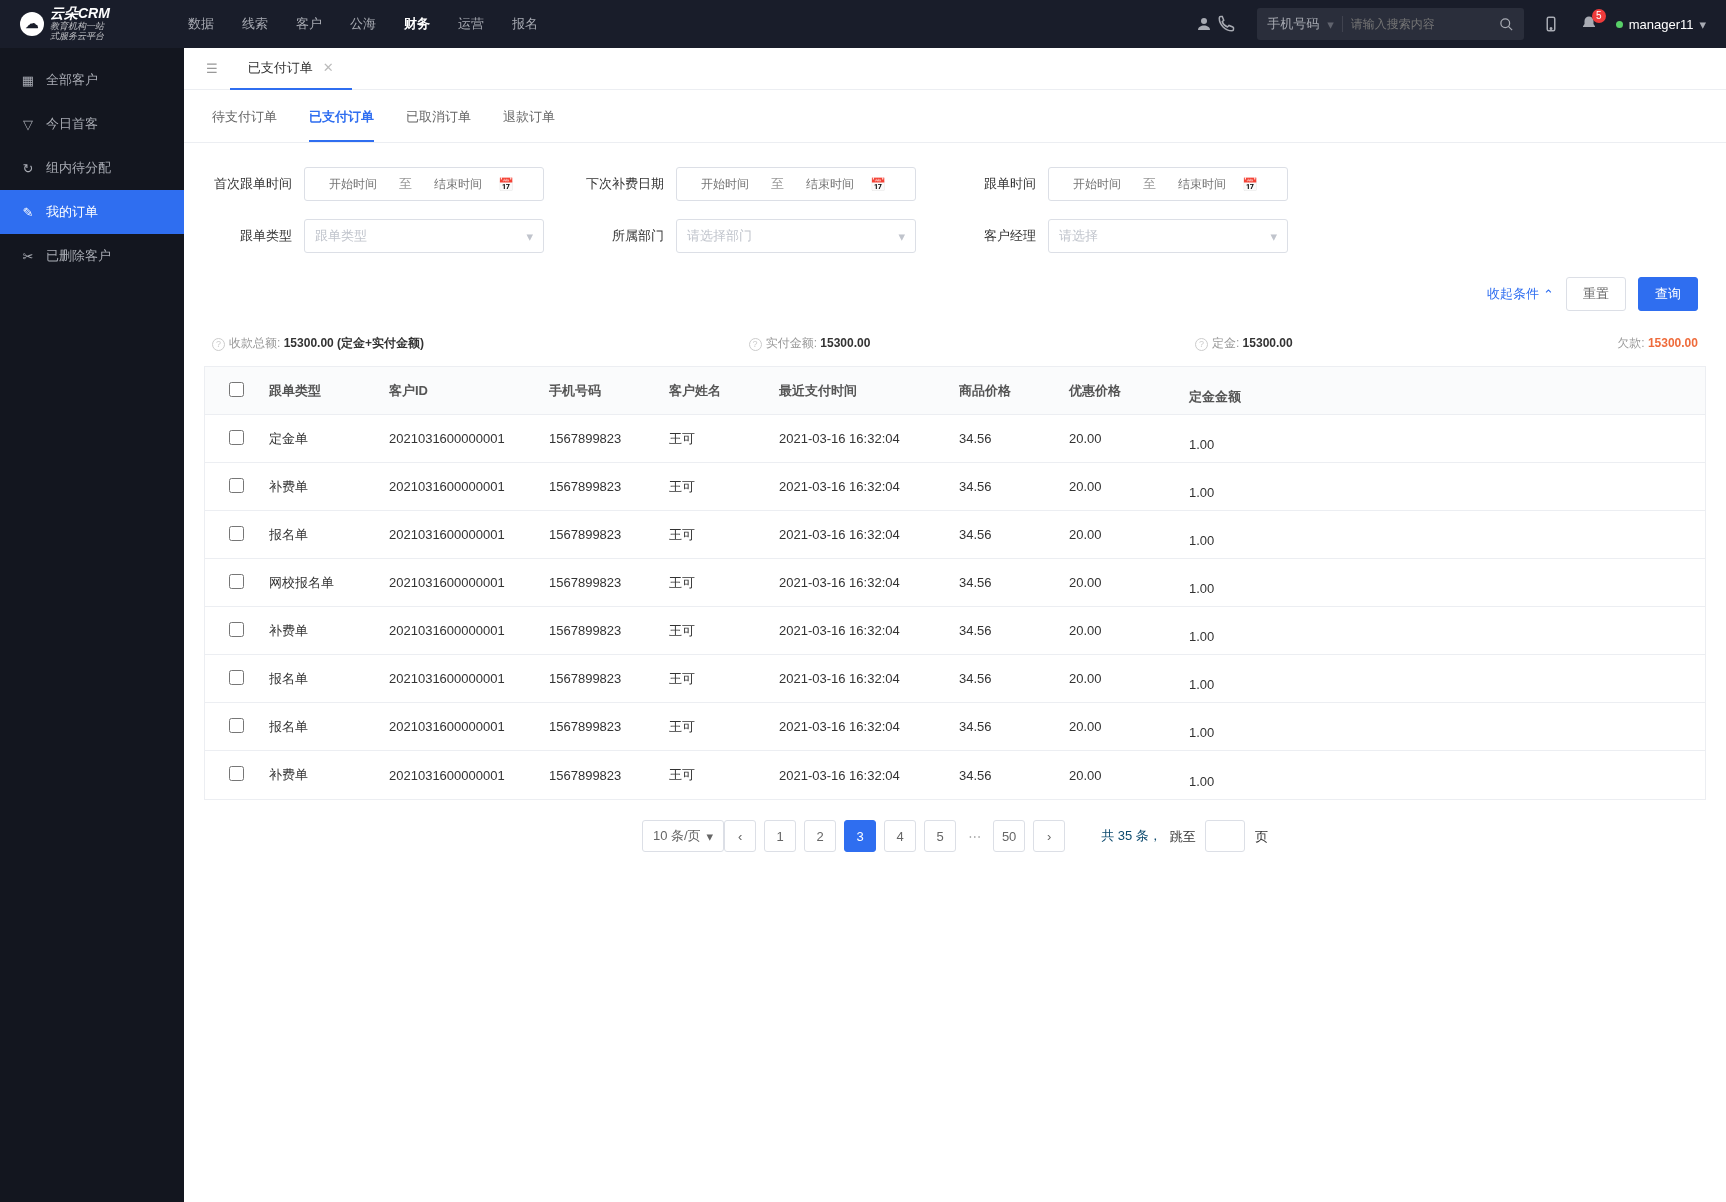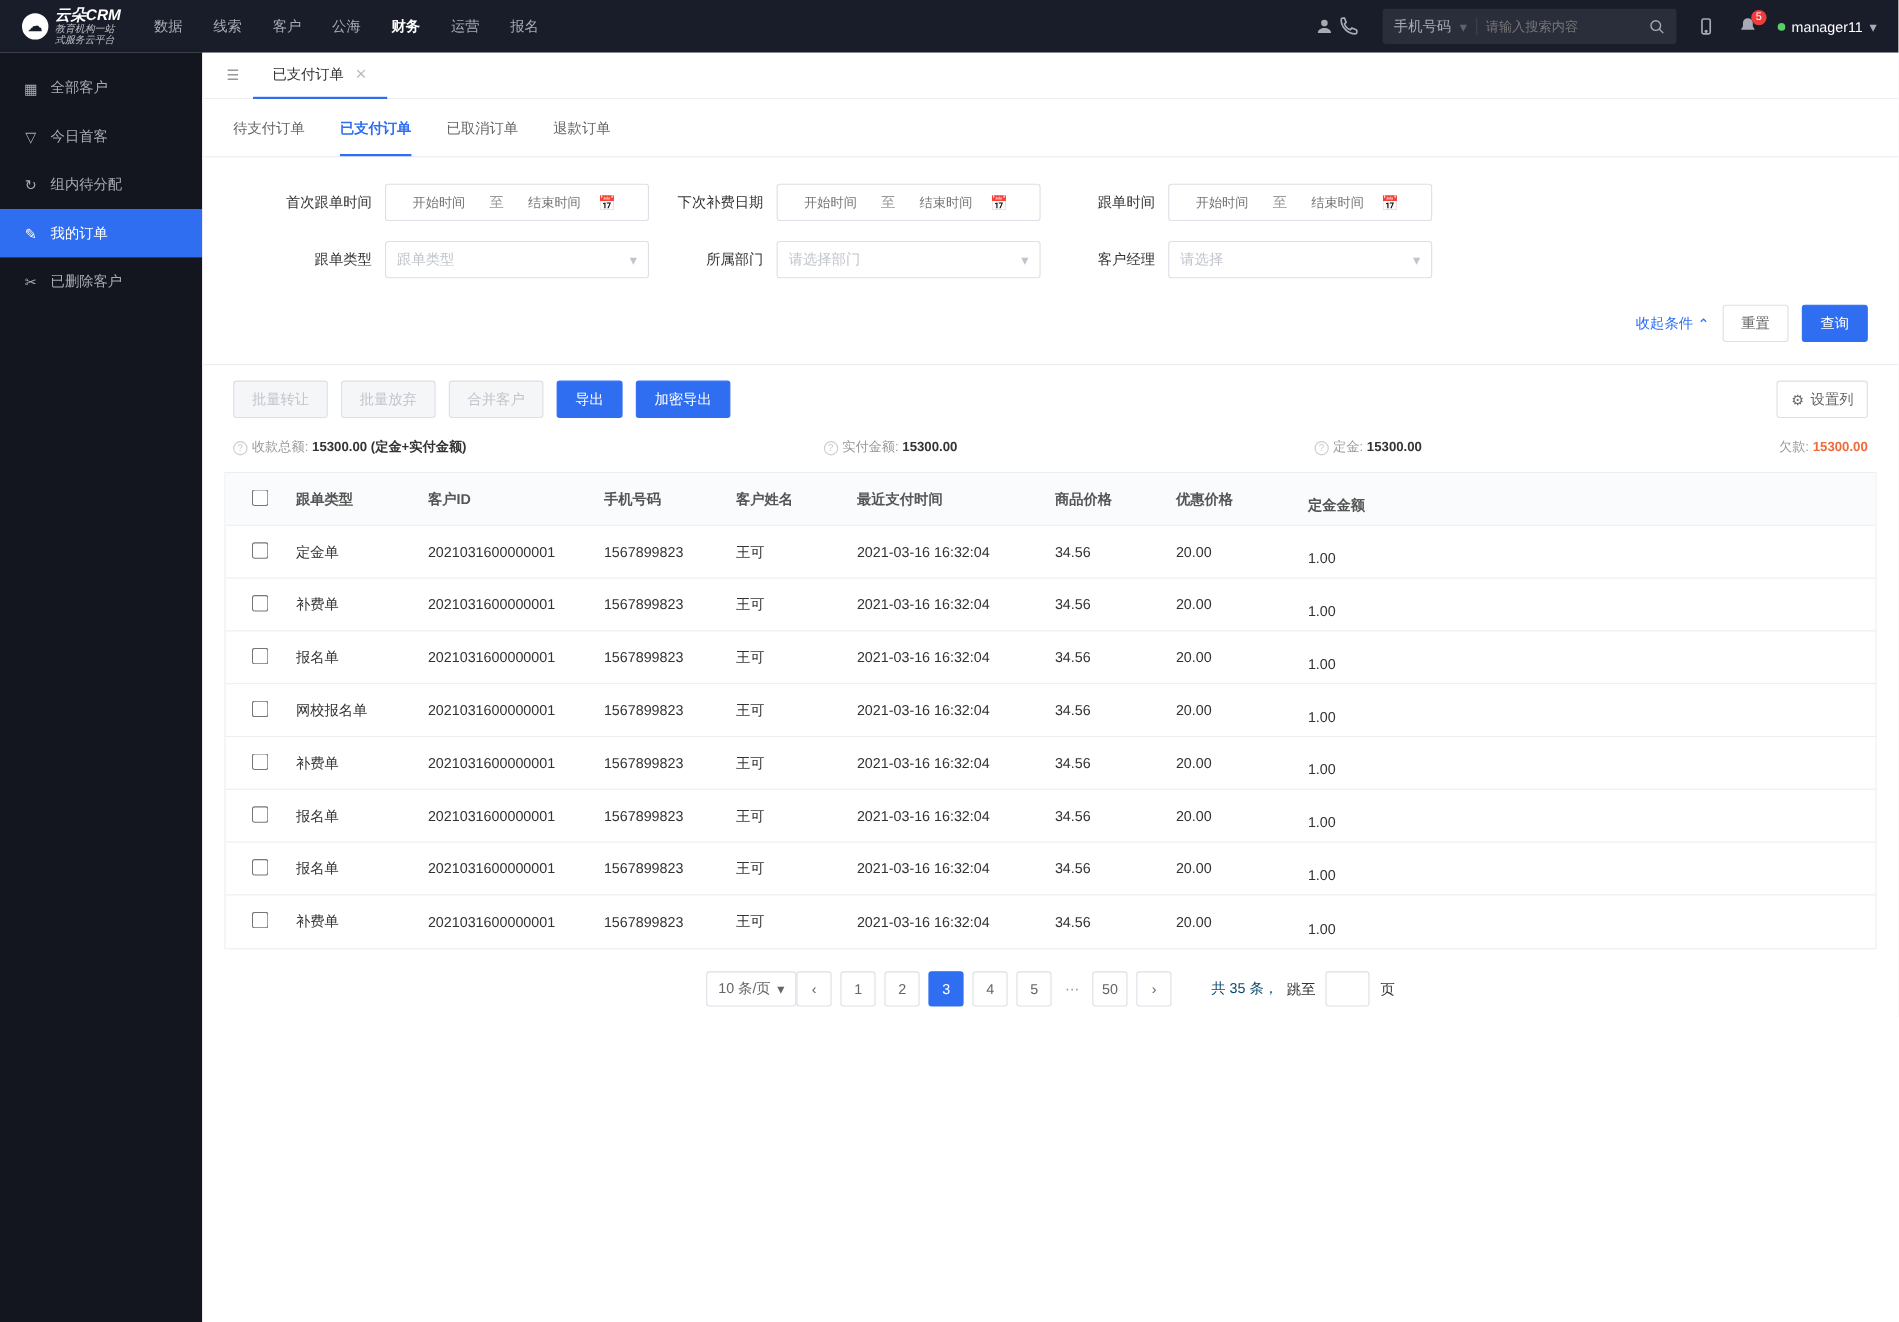--- a/index.html
+++ b/index.html
@@ -3,21 +3,21 @@
 <meta charset="utf-8">
 <style>
 * { box-sizing: border-box; margin: 0; padding: 0; }
 body { font-family: -apple-system, "PingFang SC", "Microsoft YaHei", sans-serif; font-size: 13px; color: #333; background: #f5f6f8; }
 .header { height: 48px; background: #191d2a; display: flex; align-items: center; padding: 0 20px; color: #a8abb3; }
 .logo { display: flex; align-items: center; color: #fff; font-size: 13px; margin-right: 30px; }
 .logo-icon { width: 24px; height: 24px; background: #fff; border-radius: 50%; margin-right: 6px; display: flex; align-items: center; justify-content: center; color: #191d2a; font-weight: bold; }
 .logo-text { display: flex; flex-direction: column; line-height: 1.1; font-style: italic; }
 .logo-main { font-size: 14px; font-weight: 600; }
 .logo-sub { font-size: 9px; opacity: .7; }
-.topnav { display: flex; gap: 28px; flex: 1; }
+.topnav { display: flex; gap: 28px; flex: 1; margin-left: 48px; }
 .topnav-item { cursor: pointer; padding: 14px 0; }
 .topnav-item.active { color: #fff; font-weight: 600; }
 .top-right { display: flex; align-items: center; gap: 16px; }
 .search-wrap { display: flex; align-items: center; background: #2a2e3b; border-radius: 3px; height: 32px; padding: 0 10px; gap: 8px; }
 .search-wrap select, .search-wrap input { background: transparent; border: none; color: #a8abb3; outline: none; font-size: 12px; }
 .search-wrap input { width: 140px; }
 .sep { width: 1px; height: 16px; background: #40434f; }
 .icon-btn { width: 22px; height: 22px; display: flex; align-items: center; justify-content: center; cursor: pointer; position: relative; }
 .badge { position: absolute; top: -4px; right: -6px; background: #ef3b3b; color: #fff; font-size: 10px; border-radius: 8px; padding: 0 4px; line-height: 14px; }
 .user { display: flex; align-items: center; gap: 6px; color: #fff; cursor: pointer; }
@@ -30,21 +30,21 @@
 .main { flex: 1; background: #f5f6f8; display: flex; flex-direction: column; }
 .tabbar { background: #fff; display: flex; align-items: center; border-bottom: 1px solid #eceef2; padding-left: 10px; height: 42px; }
 .menu-toggle { padding: 0 12px; cursor: pointer; color: #999; }
 .wtab { padding: 0 18px; height: 42px; display: flex; align-items: center; gap: 10px; border-bottom: 2px solid #2f6ef0; color: #333; cursor: pointer; }
 .wtab .close { color: #bbb; cursor: pointer; }
 .content { background: #fff; margin: 0; flex: 1; display: flex; flex-direction: column; }
 .subtabs { display: flex; gap: 32px; padding: 18px 28px 0; border-bottom: 1px solid #eceef2; }
 .subtab { padding-bottom: 14px; cursor: pointer; color: #666; }
 .subtab.active { color: #2f6ef0; border-bottom: 2px solid #2f6ef0; font-weight: 600; }
 .filters { padding: 24px 28px; display: flex; flex-direction: column; gap: 18px; }
-.filter-row { display: flex; gap: 24px; align-items: flex-start; margin-left: 46px; }
+.filter-row { display: flex; gap: 40px; align-items: flex-start; }
 .filter-item { display: flex; align-items: center; gap: 12px; }
 .filter-label { width: 80px; text-align: right; color: #333; font-size: 13px; }
 .range-input { display: flex; align-items: center; border: 1px solid #dcdfe6; border-radius: 3px; height: 34px; padding: 0 8px; width: 240px; }
 .range-input input { border: none; outline: none; width: 80px; text-align: center; font-size: 12px; color: #999; }
 .range-sep { color: #999; padding: 0 6px; }
 .cal-icon { color: #c0c4cc; }
 .select-inp { border: 1px solid #dcdfe6; border-radius: 3px; height: 34px; width: 240px; padding: 0 10px; display: flex; align-items: center; justify-content: space-between; color: #c0c4cc; cursor: pointer; font-size: 13px; }
 .filter-actions { display: flex; justify-content: flex-end; align-items: center; gap: 12px; padding: 0 28px 20px; }
 .link-btn { color: #2f6ef0; cursor: pointer; display: flex; align-items: center; gap: 4px; }
 .btn { height: 34px; padding: 0 16px; border-radius: 3px; border: 1px solid #dcdfe6; background: #fff; cursor: pointer; font-size: 13px; color: #666; }
@@ -242,32 +242,20 @@
       </div>
       <div class="filter-actions">
         <span class="link-btn">
             <span>收起条件</span> 
             <span>⌃</span>
           </span>
         <button class="btn">重置</button>
         <button class="btn primary">查询</button>
       </div>
 
-      <div class="toolbar">
-        <button class="btn disabled">批量转让</button>
-        <button class="btn disabled">批量放弃</button>
-        <button class="btn disabled">合并客户</button>
-        <button class="btn primary">导出</button>
-        <button class="btn primary">加密导出</button>
-        <div class="spacer"></div>
-        <div class="settings-btn">
-          <span>⚙</span>
-          <span>设置列</span>
-        </div>
-      </div>
 
       <div class="stats">
         <span><span class="icon-circle">?</span><span>收款总额:</span> <b>15300.00 (定金+实付金额)</b></span>
         <span><span class="icon-circle">?</span><span>实付金额:</span> <b>15300.00</b></span>
         <span><span class="icon-circle">?</span><span>定金:</span> <b>15300.00</b></span>
         <span><span>欠款:</span> <span class="red">15300.00</span></span>
       </div>
 
       <div class="table">
         <div class="trow head">

